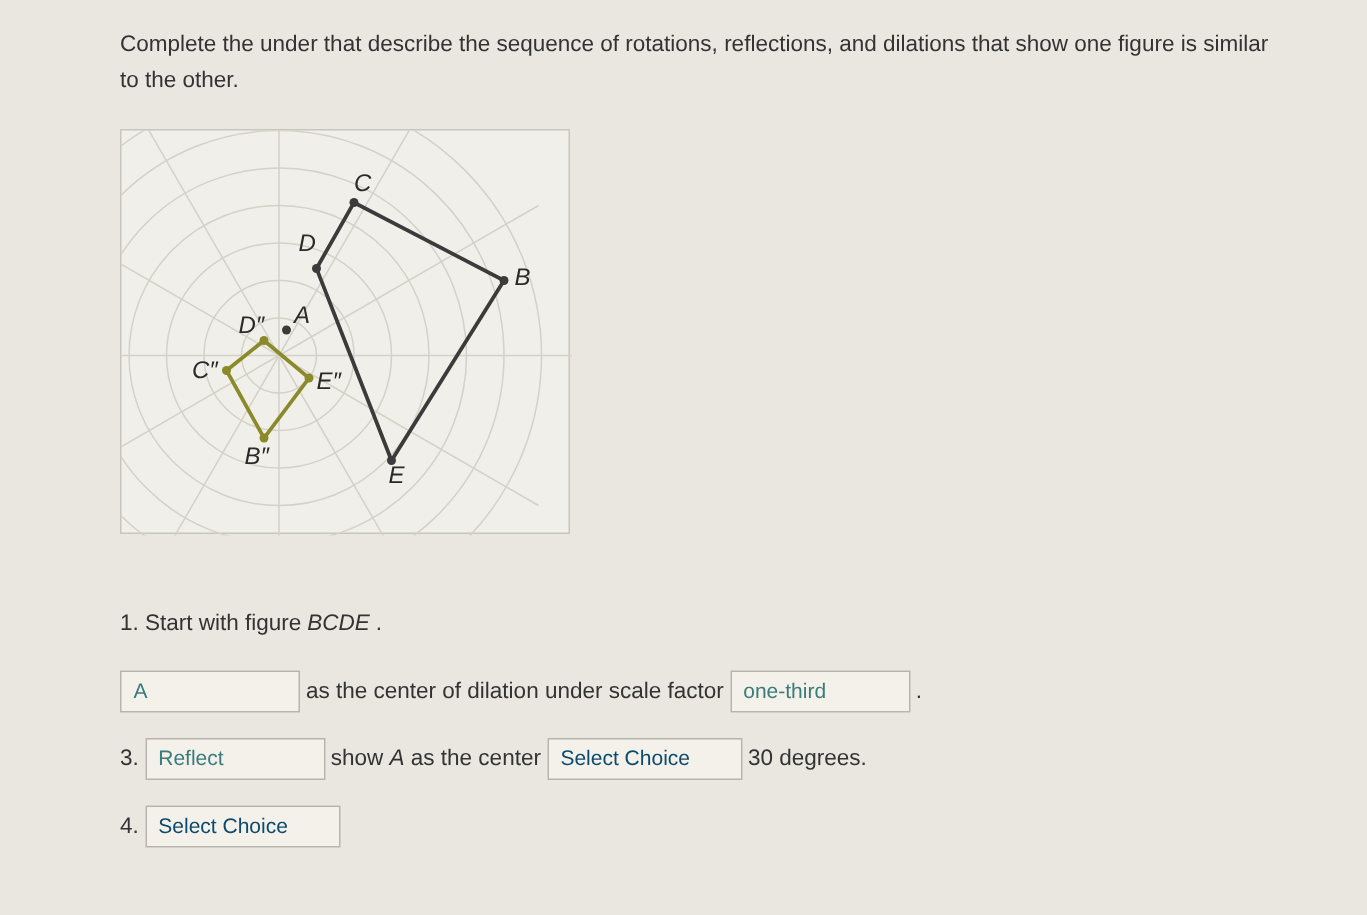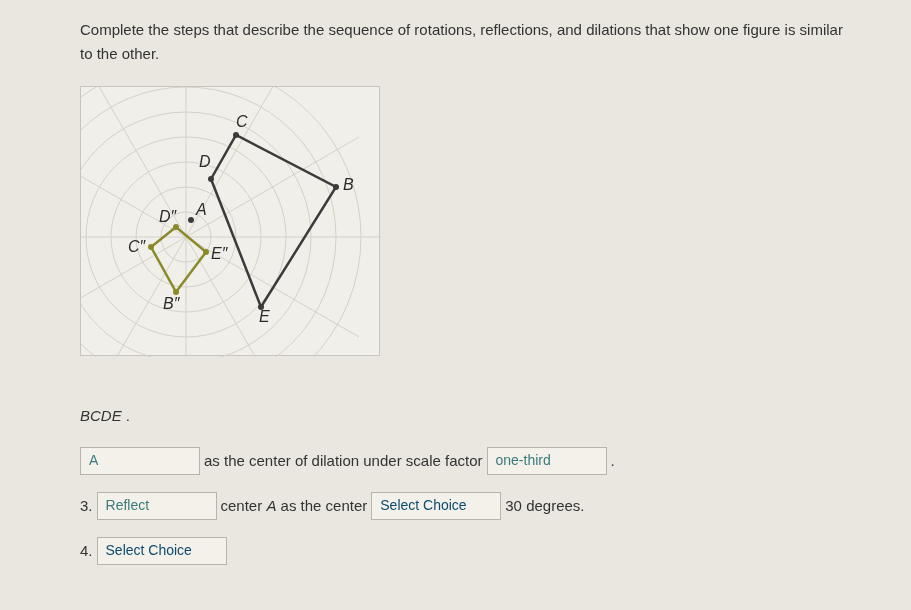--- a/index.html
+++ b/index.html
@@ -49,21 +49,21 @@
   }
   .sel.placeholder { color:#0c4a6e; }
   .sel.wide { min-width: 120px; }
   .sel.mid { min-width: 130px; }
 </style>
 </head>
 <body>
 
 <div class="page">
 
-  <div class="instructions">Complete the steps that describe the sequence of rotations, reflections, and dilations that show one figure is similar to the other.</div>
+  <div class="instructions">Complete the under that describe the sequence of rotations, reflections, and dilations that show one figure is similar to the other.</div>
 
   <div class="diagram-box">
     <svg width="300" height="270" viewBox="0 0 300 270">
 
       <g stroke="#d4d1c8" stroke-width="1" fill="none">
         <circle cx="105" cy="150" r="25"></circle>
         <circle cx="105" cy="150" r="50"></circle>
         <circle cx="105" cy="150" r="75"></circle>
         <circle cx="105" cy="150" r="100"></circle>
         <circle cx="105" cy="150" r="125"></circle>
@@ -112,36 +112,37 @@
         <text x="47" y="165">C″</text>
         <text x="82" y="222">B″</text>
         <text x="130" y="172">E″</text>
       </g>
     </svg>
   </div>
 
   <div class="steps">
 
     <div class="step-row">
+      <span class="static-text">1. Start with figure </span>
       <span class="static-text italic">BCDE</span>
       <span class="static-text">.</span>
     </div>
 
     <div class="step-row">
       <span class="sel wide">A</span>
       <span class="static-text">as the center of dilation under scale factor</span>
       <span class="sel wide">one-third</span>
       <span class="static-text">.</span>
     </div>
 
     <div class="step-row">
       <span class="static-text">3.</span>
       <span class="sel wide">Reflect</span>
       <span class="static-text">
-        <span>center </span><span class="italic">A</span><span> as the center</span>
+        <span>show </span><span class="italic">A</span><span> as the center</span>
       </span>
       <span class="sel mid placeholder">Select Choice</span>
       <span class="static-text">30 degrees.</span>
     </div>
 
     <div class="step-row">
       <span class="static-text">4.</span>
       <span class="sel mid placeholder">Select Choice</span>
     </div>
 

